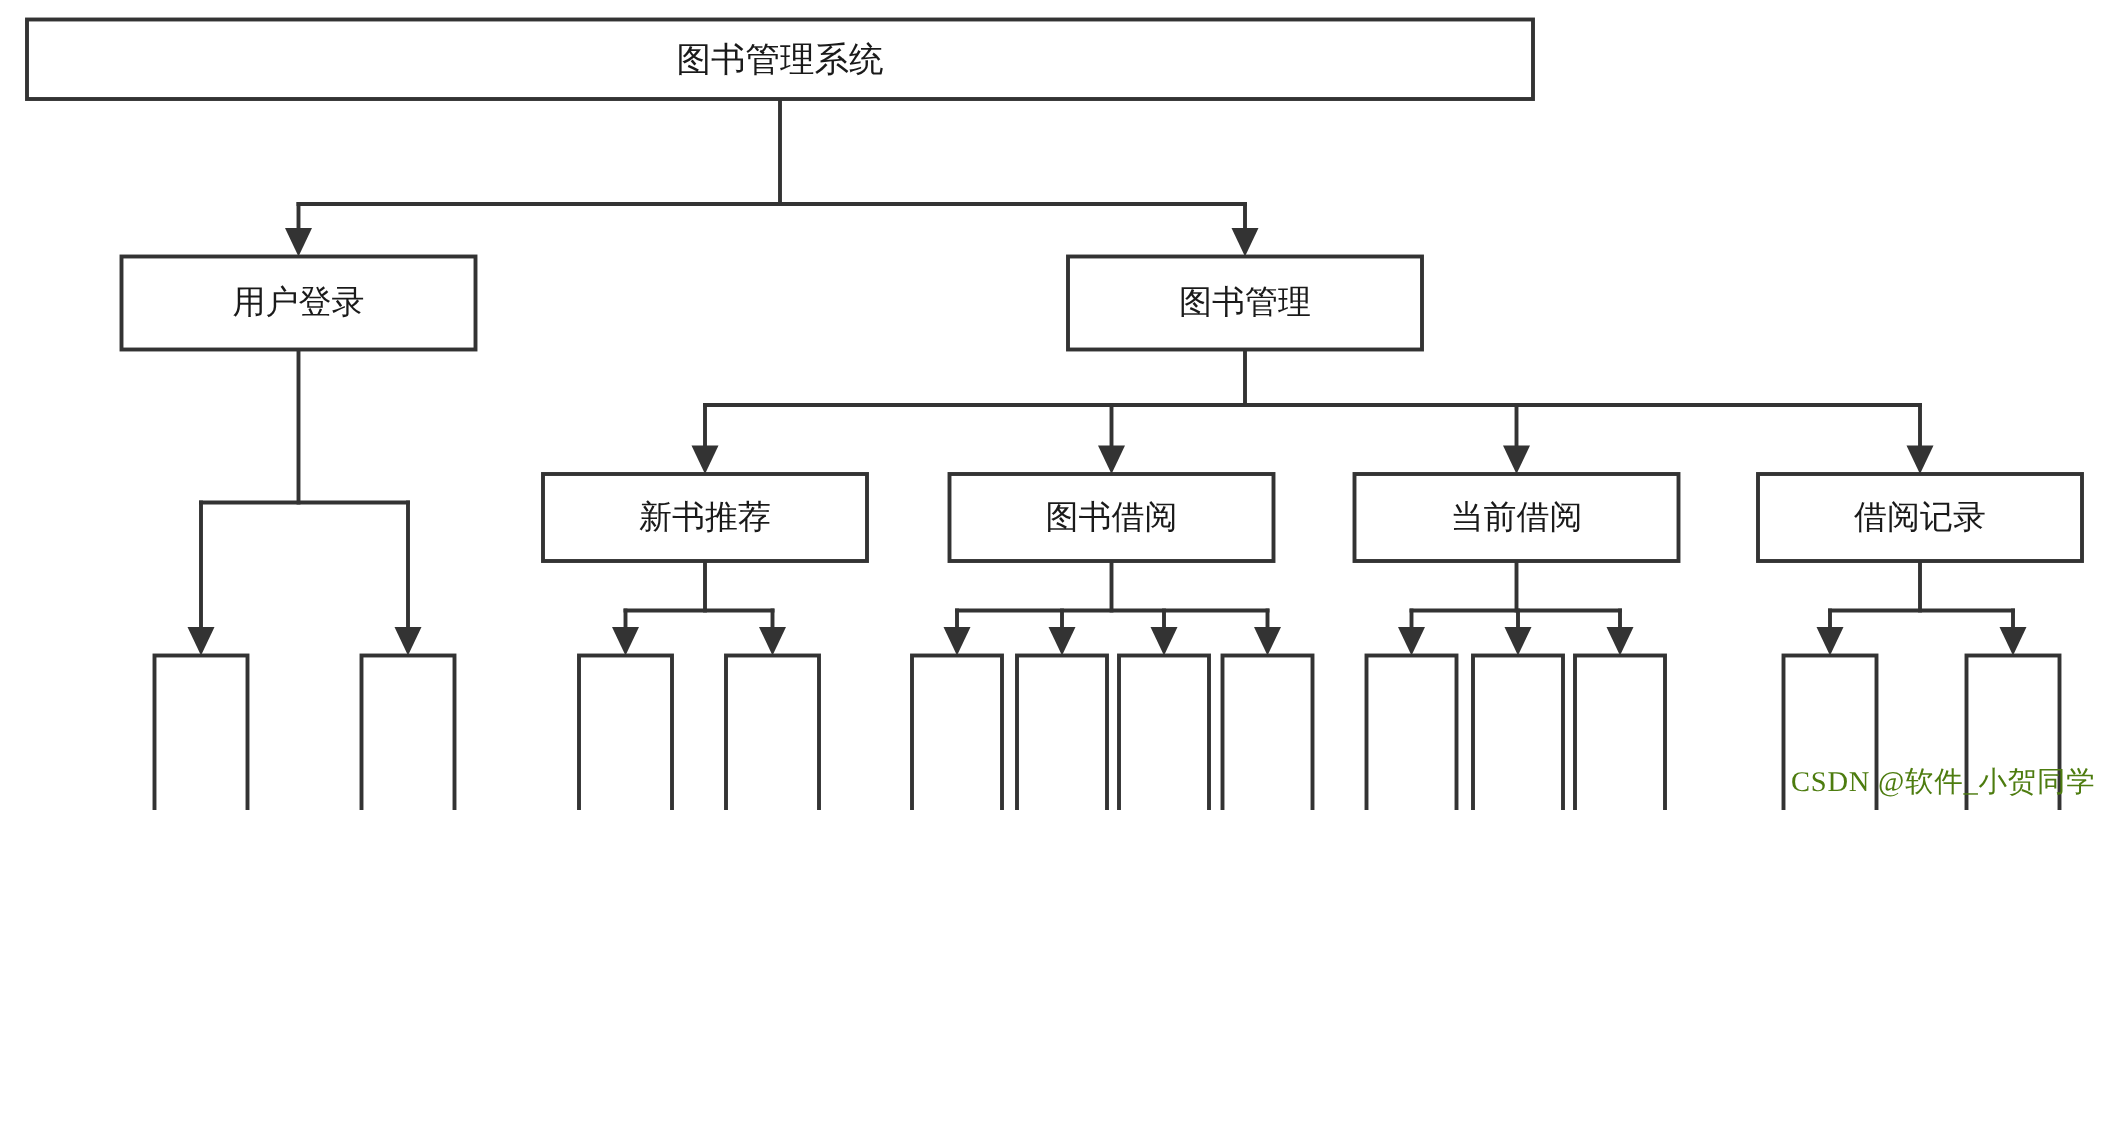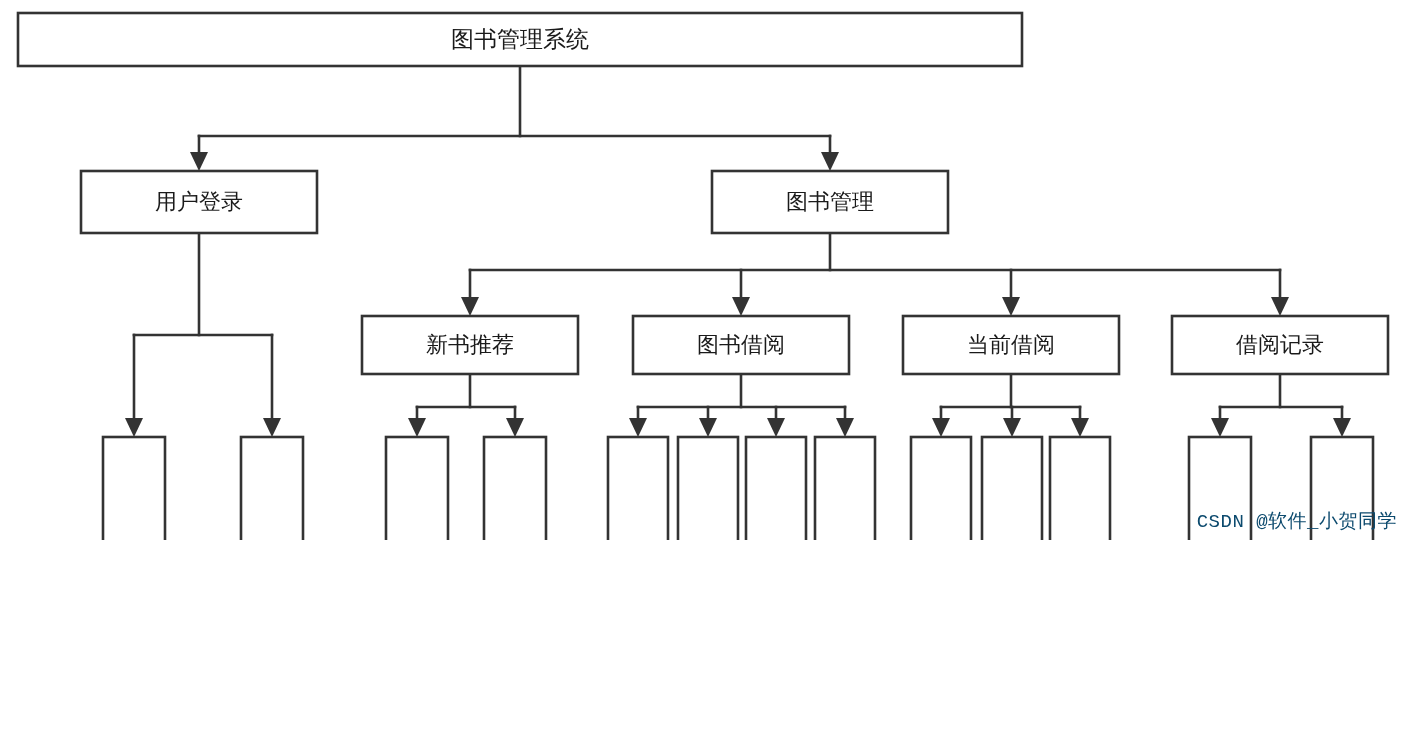--- a/index.html
+++ b/index.html
@@ -67,23 +67,23 @@
     white-space: nowrap;
     display: flex;
     align-items: center;
     justify-content: center;
     pointer-events: none;
   }
   .watermark {
     position: absolute;
     right: 8px;
     bottom: 6px;
-    font-family: Liberation Mono, monospace;
+    font-family: Liberation Serif, serif;
     font-size: 19px;
-    color: #0c4a6e;
+    color: #4d7c0f;
     letter-spacing: 0.5px;
     white-space: nowrap;
   }
 </style>
 </head>
 <body>
 
 <div id="diagram-root">
 
   <svg class="diagram-canvas" viewBox="0 0 1405 747">

